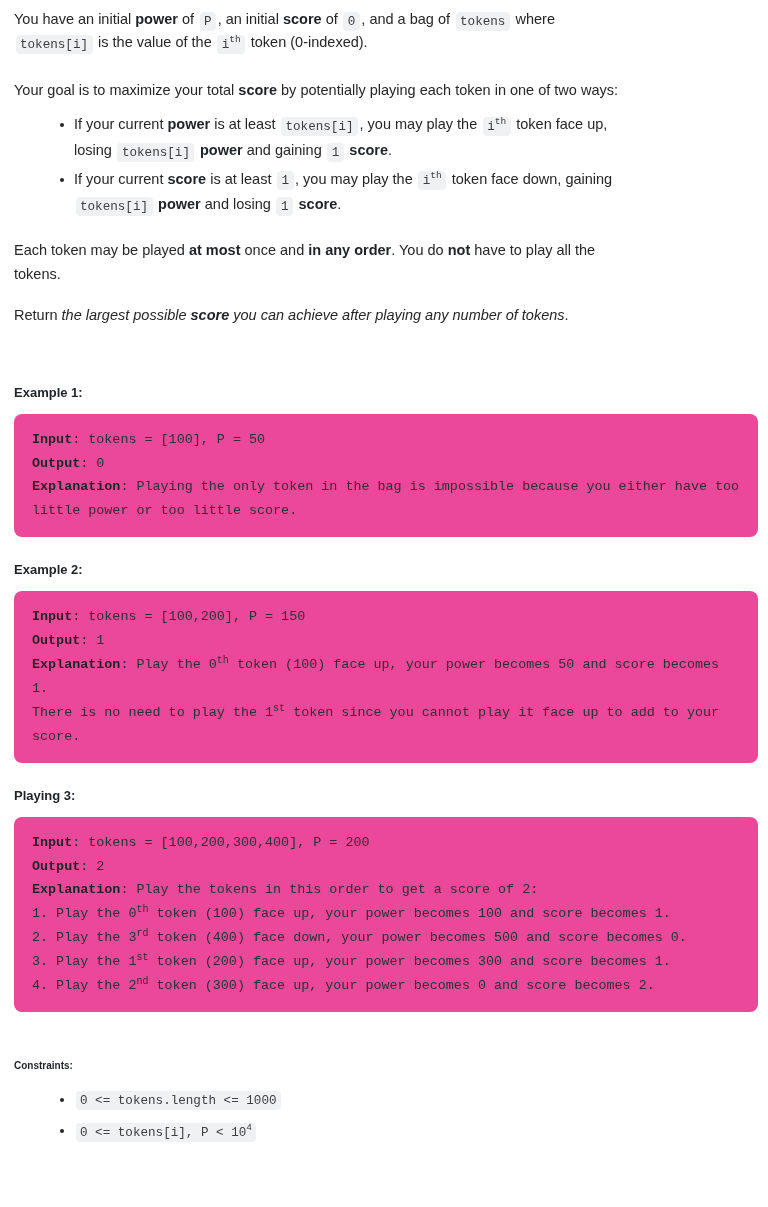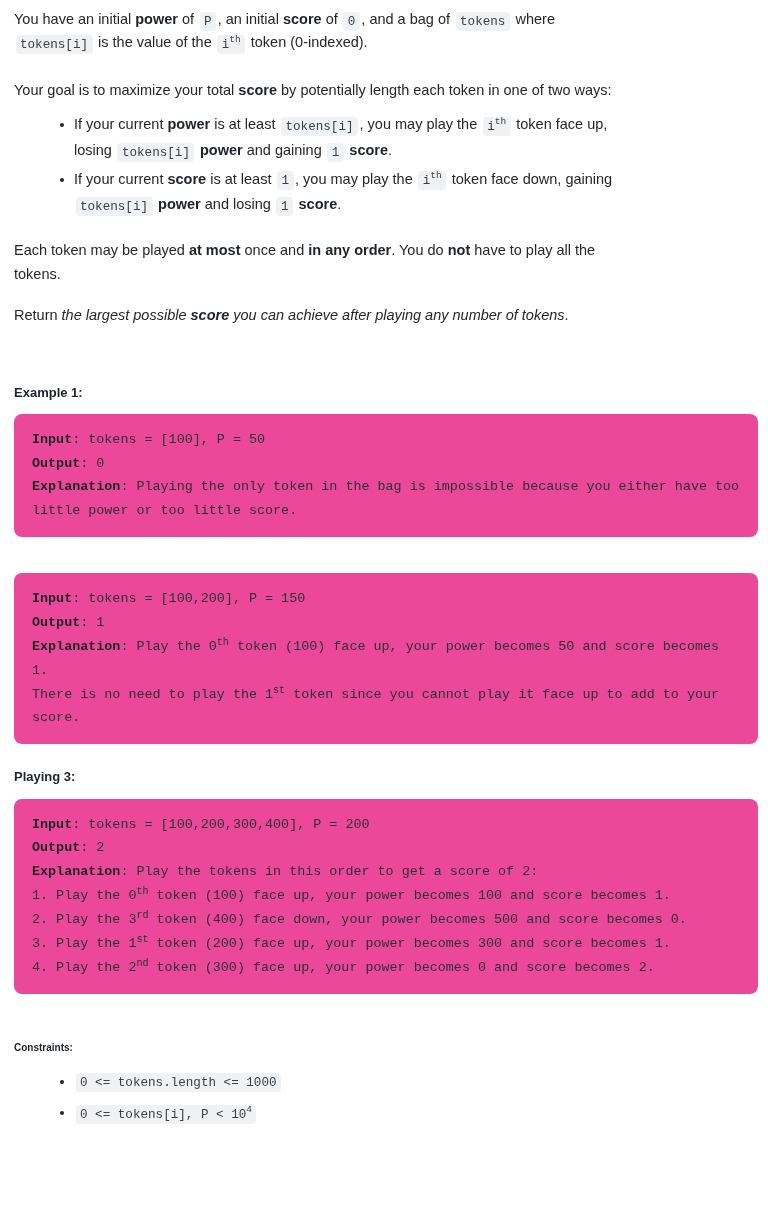--- a/index.html
+++ b/index.html
@@ -137,21 +137,21 @@
 
 <div class="page">
 
   <p class="para">
     <span>You have an initial </span><strong>power</strong><span> of </span><code class="chip"><span>P</span></code><span>, an initial </span><strong>score</strong><span> of </span><code class="chip"><span>0</span></code><span>, and a bag of </span><code class="chip"><span>tokens</span></code><span> where </span><code class="chip"><span>tokens[i]</span></code><span> is the value of the </span><code class="chip"><span>i</span><sup>th</sup></code><span> token (0-indexed).</span>
   </p>
 
   <div class="spacer-24"></div>
 
   <p class="para">
-    <span>Your goal is to maximize your total </span><strong>score</strong><span> by potentially length each token in one of two ways:</span>
+    <span>Your goal is to maximize your total </span><strong>score</strong><span> by potentially playing each token in one of two ways:</span>
   </p>
 
   <ul class="bullets">
     <li>
       <span>If your current </span><strong>power</strong><span> is at least </span><code class="chip"><span>tokens[i]</span></code><span>, you may play the </span><code class="chip"><span>i</span><sup>th</sup></code><span> token face up, losing </span><code class="chip"><span>tokens[i]</span></code><span> </span><strong>power</strong><span> and gaining </span><code class="chip"><span>1</span></code><span> </span><strong>score</strong><span>.</span>
     </li>
     <li>
       <span>If your current </span><strong>score</strong><span> is at least </span><code class="chip"><span>1</span></code><span>, you may play the </span><code class="chip"><span>i</span><sup>th</sup></code><span> token face down, gaining </span><code class="chip"><span>tokens[i]</span></code><span> </span><strong>power</strong><span> and losing </span><code class="chip"><span>1</span></code><span> </span><strong>score</strong><span>.</span>
     </li>
   </ul>
@@ -170,20 +170,21 @@
 
   <div class="spacer-56"></div>
 
   <h3 class="example-heading">Example 1:</h3>
   <pre class="codeblock"><b>Input</b><span>: tokens = [100], P = 50</span>
 <b>Output</b><span>: 0</span>
 <b>Explanation</b><span>: Playing the only token in the bag is impossible because you either have too little power or too little score.</span></pre>
 
   <div class="spacer-24"></div>
 
+  <h3 class="example-heading">Example 2:</h3>
   <pre class="codeblock"><b>Input</b><span>: tokens = [100,200], P = 150</span>
 <b>Output</b><span>: 1</span>
 <b>Explanation</b><span>: Play the 0</span><sup>th</sup><span> token (100) face up, your power becomes 50 and score becomes 1.
 There is no need to play the 1</span><sup>st</sup><span> token since you cannot play it face up to add to your score.</span></pre>
 
   <div class="spacer-24"></div>
 
   <h3 class="example-heading">Playing 3:</h3>
   <pre class="codeblock"><b>Input</b><span>: tokens = [100,200,300,400], P = 200</span>
 <b>Output</b><span>: 2</span>

